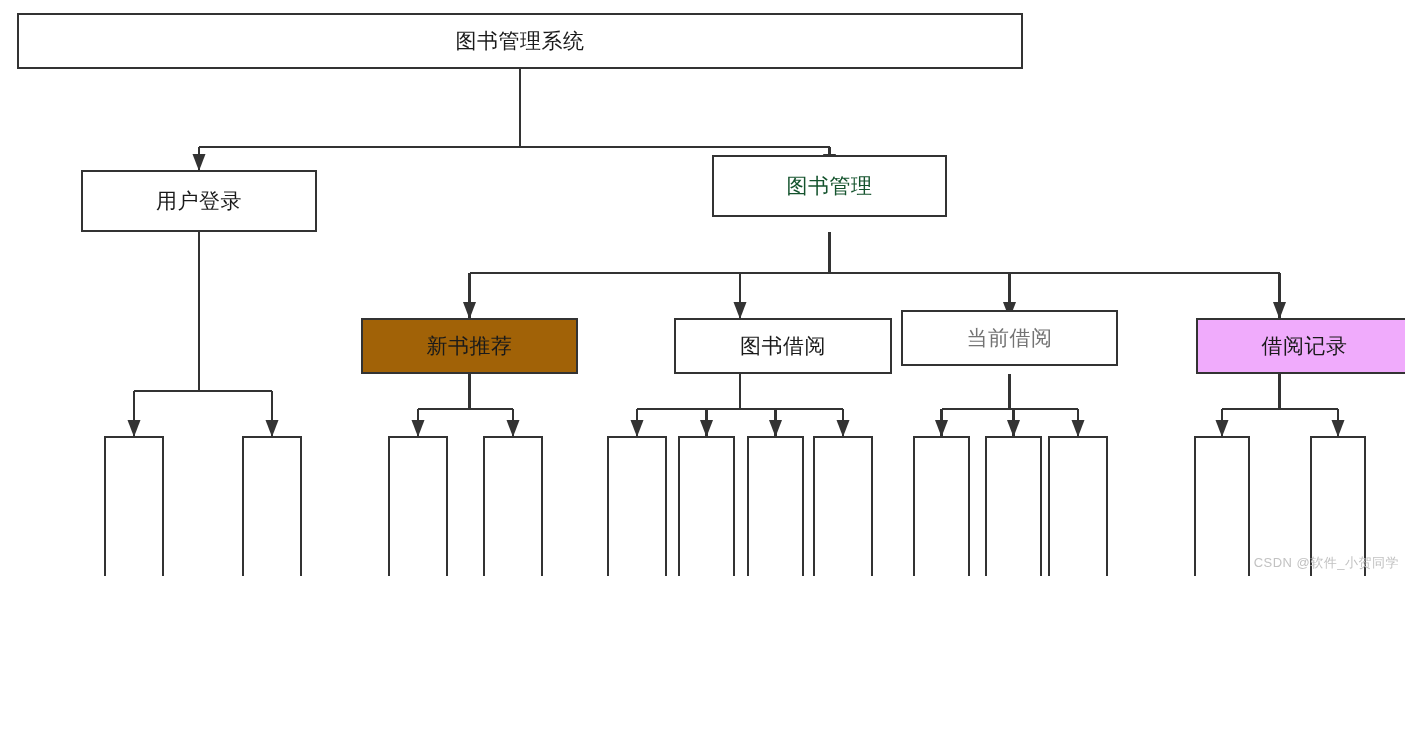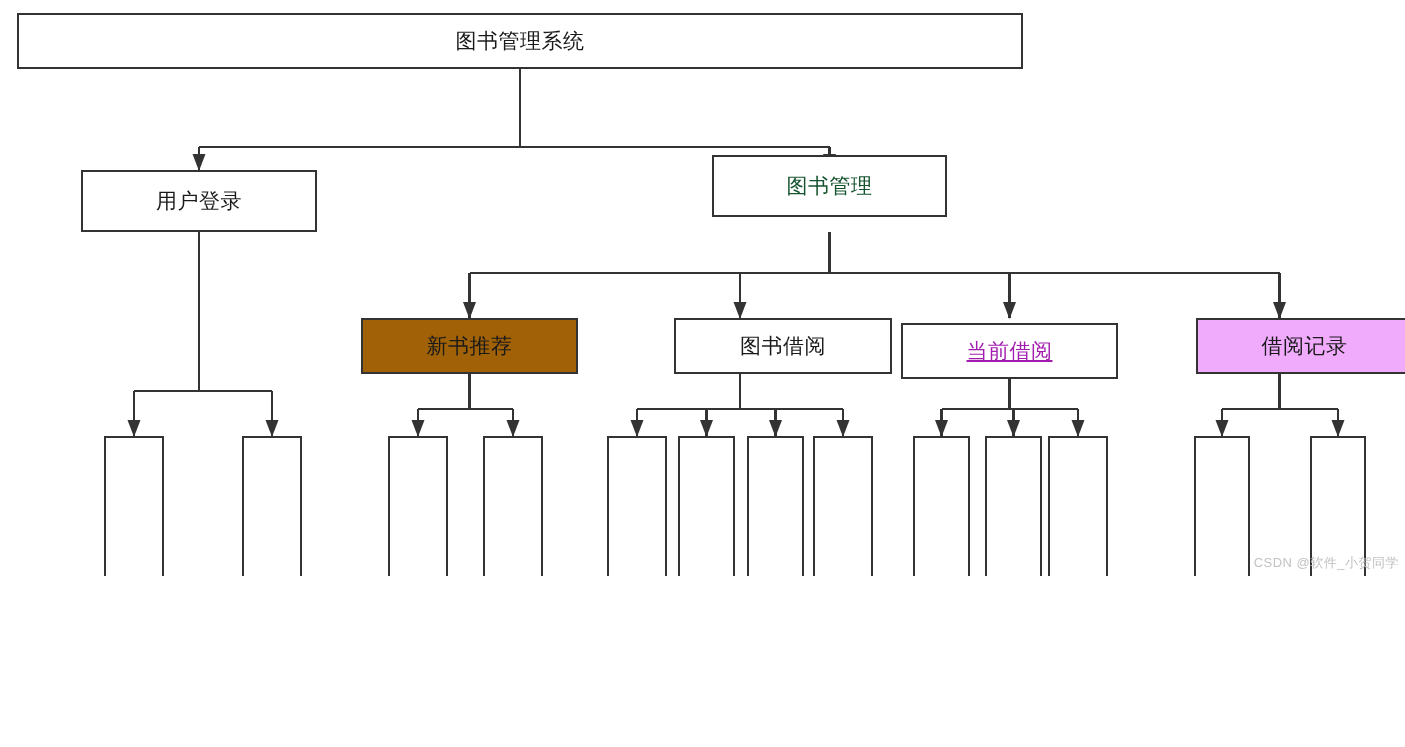--- a/index.html
+++ b/index.html
@@ -135,21 +135,21 @@
       </div>
       <div class="node horiz" style="left: 712px; top: 155px; width: 235px; height: 62px; border-color: rgb(51, 51, 51); background: rgb(255, 255, 255); color: #14532d; align-items: center;">
         <span class="nlabel">图书管理</span>
       </div>
       <div class="node horiz" style="left: 361px; top: 318px; width: 217px; height: 56px; border-color: rgb(51, 51, 51); background: #a16207; color: rgb(26, 26, 26);">
         <span class="nlabel">新书推荐</span>
       </div>
       <div class="node horiz" style="left: 631px; top: 318px; width: 218px; height: 56px; border-color: rgb(51, 51, 51); background: rgb(255, 255, 255); color: rgb(26, 26, 26); margin-left: 43px;">
         <span class="nlabel">图书借阅</span>
       </div>
-      <div class="node horiz" style="left: 901px; top: 323px; width: 217px; height: 56px; border-color: rgb(51, 51, 51); background: rgb(255, 255, 255); color: #a21caf; text-decoration: underline;">
+      <div class="node horiz" style="left: 901px; top: 310px; width: 217px; height: 56px; border-color: rgb(51, 51, 51); background: rgb(255, 255, 255); color: #737373;">
         <span class="nlabel">当前借阅</span>
       </div>
       <div class="node horiz" style="left: 1196px; top: 318px; width: 217px; height: 56px; border-color: rgb(51, 51, 51); background: #f0abfc; color: rgb(26, 26, 26);">
         <span class="nlabel">借阅记录</span>
       </div>
       <div class="node vert" style="left: 104px; top: 436px; width: 60px; height: 297px; border-color: rgb(51, 51, 51); background: rgb(255, 255, 255); color: rgb(26, 26, 26);">
         <span class="nlabel">用户登录</span>
       </div>
       <div class="node vert" style="left: 242px; top: 436px; width: 60px; height: 297px; border-color: rgb(51, 51, 51); background: rgb(255, 255, 255); color: rgb(26, 26, 26);">
         <span class="nlabel">注销登录</span>

